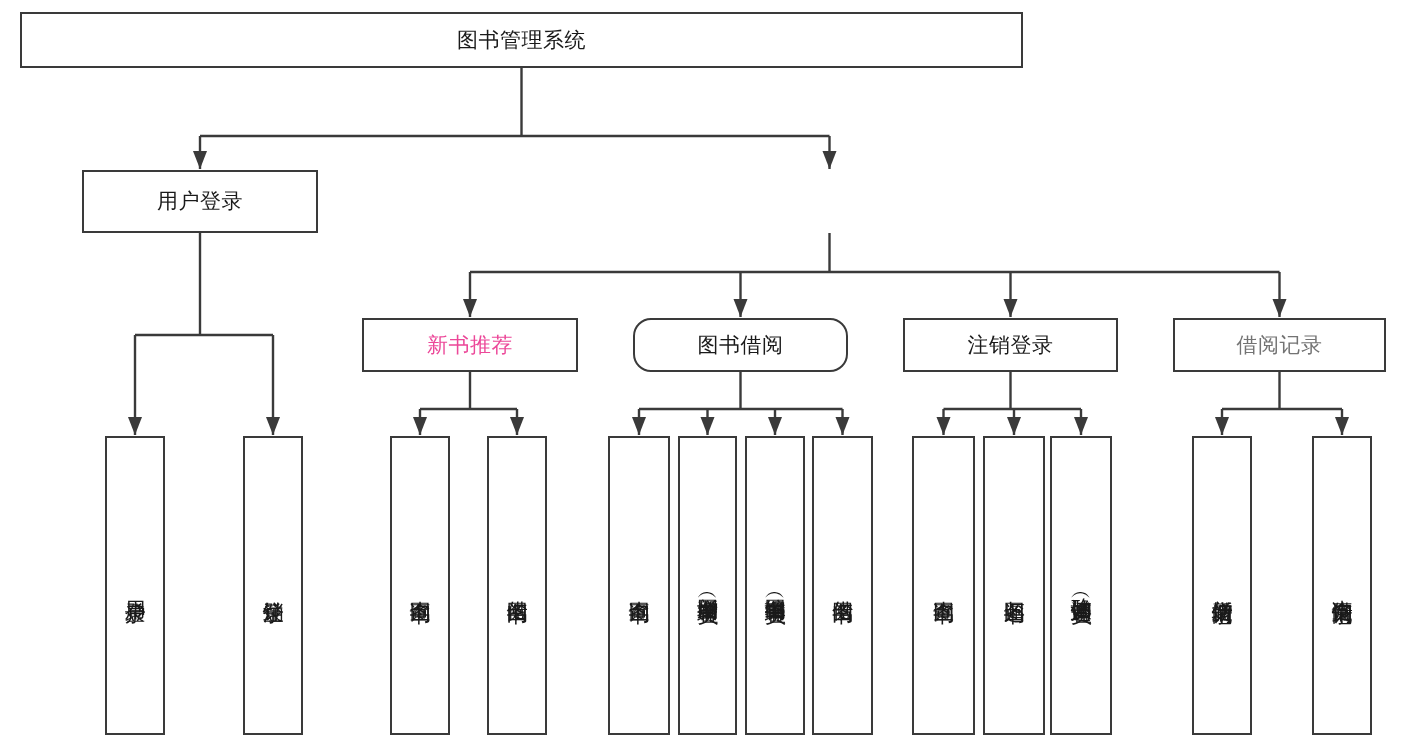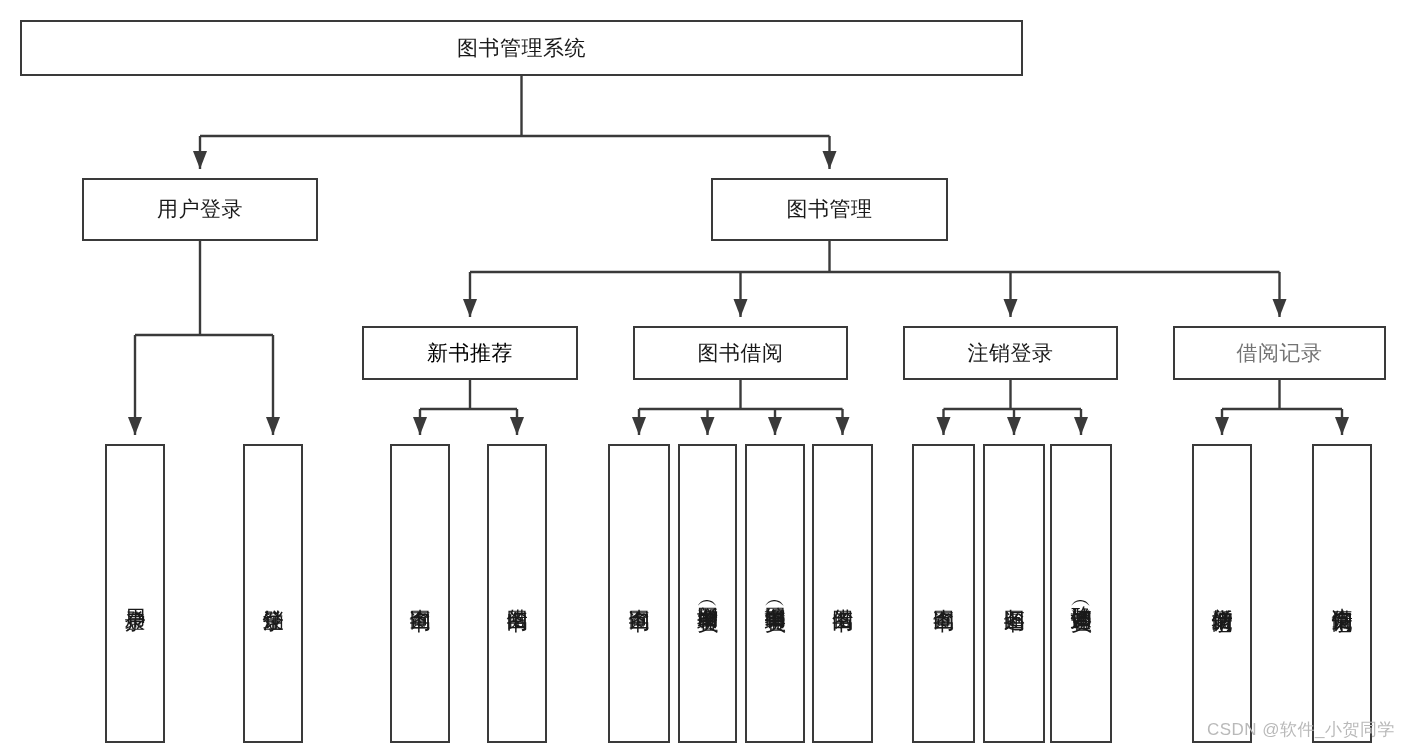--- a/index.html
+++ b/index.html
@@ -28,21 +28,20 @@
   .node {
     position: absolute;
     box-sizing: border-box;
     background: #ffffff;
     border: 2px solid #3a3a3a;
     display: flex;
     align-items: center;
     justify-content: center;
     color: #1a1a1a;
     z-index: 2;
-    margin-top: 8px;
   }
   .node .label {
     display: block;
     text-align: center;
     line-height: 1.18;
     letter-spacing: 0.5px;
   }
   .node.horizontal .label {
     font-size: 21px;
     writing-mode: horizontal-tb;
@@ -132,29 +131,26 @@
     </svg>
 
   <div class="node horizontal" style="left: 20px; top: 12px; width: 1003px; height: 56px; border-color: rgb(58, 58, 58); color: rgb(26, 26, 26);">
     <span class="label">图书管理系统</span>
   </div>
 
   <div class="node horizontal" style="left: 82px; top: 170px; width: 236px; height: 63px; border-color: rgb(58, 58, 58); color: rgb(26, 26, 26);">
     <span class="label">用户登录</span>
   </div>
 
-  <div class="node horizontal" style="left: 711px; top: 170px; width: 237px; height: 63px; border-color: rgb(58, 58, 58); color: rgb(26, 26, 26);">
-    <span class="label">图书管理</span>
-  </div>
-
-  <div class="node horizontal" style="left: 362px; top: 318px; width: 216px; height: 54px; border-color: rgb(58, 58, 58); color: #000000;">
+
+  <div class="node horizontal" style="left: 362px; top: 318px; width: 216px; height: 54px; border-color: rgb(58, 58, 58); color: #ec4899;">
     <span class="label">新书推荐</span>
   </div>
 
-  <div class="node horizontal" style="left: 633px; top: 318px; width: 215px; height: 54px; border-color: rgb(58, 58, 58); color: rgb(26, 26, 26);">
+  <div class="node horizontal" style="left: 633px; top: 318px; width: 215px; height: 54px; border-color: rgb(58, 58, 58); color: rgb(26, 26, 26); border-radius: 18px;">
     <span class="label">图书借阅</span>
   </div>
 
   <div class="node horizontal" style="left: 903px; top: 318px; width: 215px; height: 54px; border-color: rgb(58, 58, 58); color: rgb(26, 26, 26);">
     <span class="label">注销登录</span>
   </div>
 
   <div class="node horizontal" style="left: 1173px; top: 318px; width: 213px; height: 54px; border-color: rgb(58, 58, 58); color: #737373;">
     <span class="label">借阅记录</span>
   </div>
@@ -204,15 +200,14 @@
   </div>
 
   <div class="node vertical" style="left: 1192px; top: 436px; width: 60px; height: 299px; border-color: rgb(58, 58, 58); color: rgb(26, 26, 26);">
     <span class="label">新增借阅记录</span>
   </div>
 
   <div class="node vertical" style="left: 1312px; top: 436px; width: 60px; height: 299px; border-color: rgb(58, 58, 58); color: rgb(26, 26, 26);">
     <span class="label">查询借阅记录</span>
   </div>
 
-  <div class="watermark">CSDN @软件_小贺同学</div>
 
 </div>
 
 </body></html>

